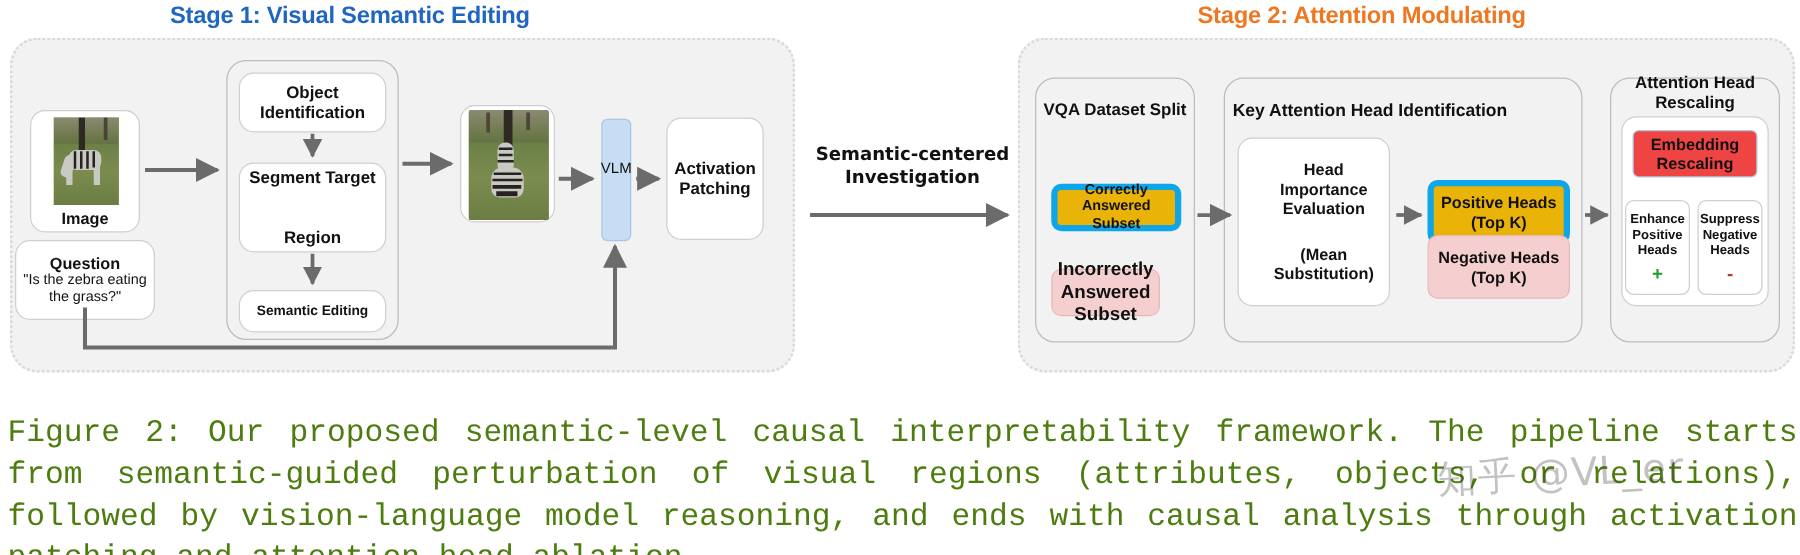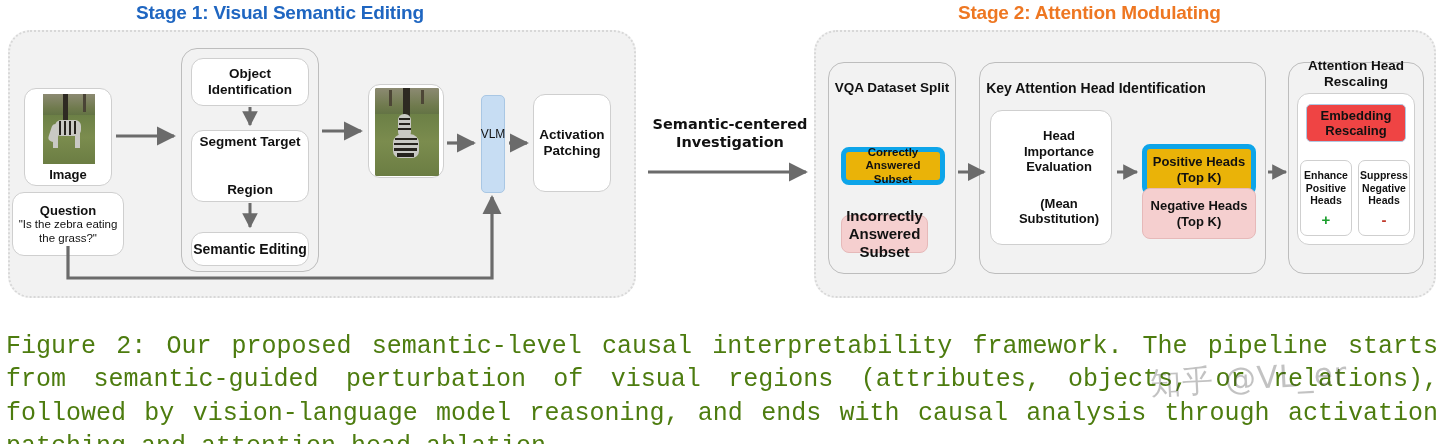--- a/index.html
+++ b/index.html
@@ -160,21 +160,21 @@
   <div class="box" style="left:191px;top:58px;width:118px;height:48px;font-size:13.5px;">
     <div>Object</div>
     <div>Identification</div>
   </div>
 
   <div class="box" style="left:191px;top:130px;width:118px;height:72px;font-size:13.5px;gap:32px;">
     <div>Segment Target</div>
     <div>Region</div>
   </div>
 
-  <div class="box" style="left:191px;top:232px;width:118px;height:34px;font-size:14px;">
+  <div class="box" style="left:191px;top:232px;width:118px;height:34px;font-size:11px;">
     <div>Semantic Editing</div>
   </div>
 
   <div class="box" style="left:368px;top:84px;width:76px;height:94px;padding:0;">
     <div class="photo" style="left:6px;top:3px;width:64px;height:88px;border-radius:2px;">
       <div class="sky"></div>
         <div class="grass"></div>
       <div class="trunk" style="left:28px;top:0;width:7px;height:34px;"></div>
       <div class="trunk" style="left:14px;top:2px;width:3px;height:16px;background:#4d4636;"></div>
       <div class="trunk" style="left:46px;top:2px;width:3px;height:14px;background:#4d4636;"></div>

